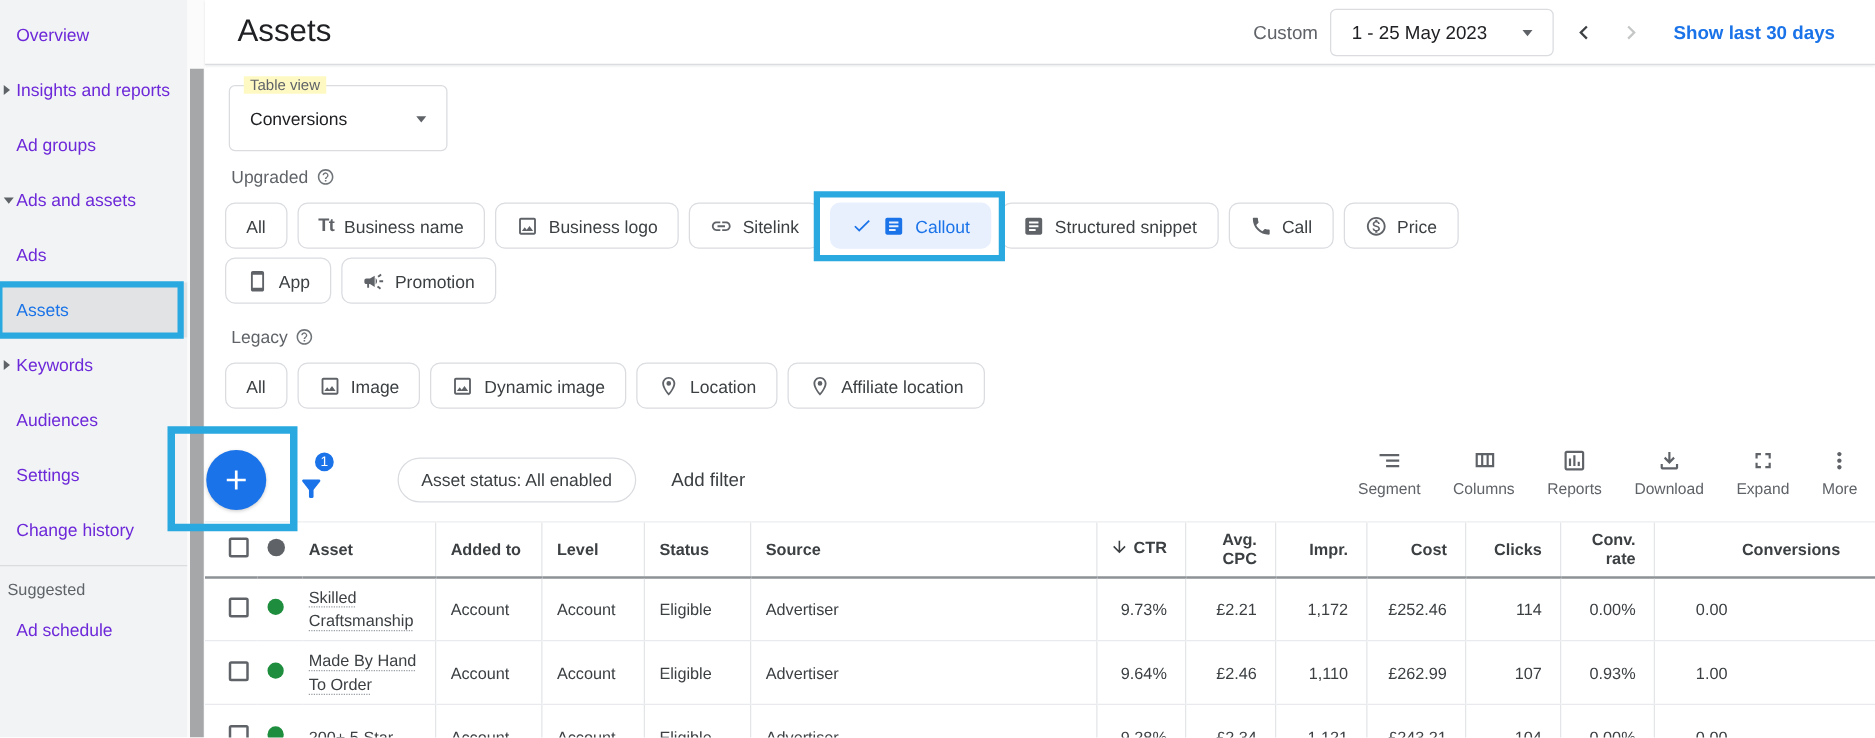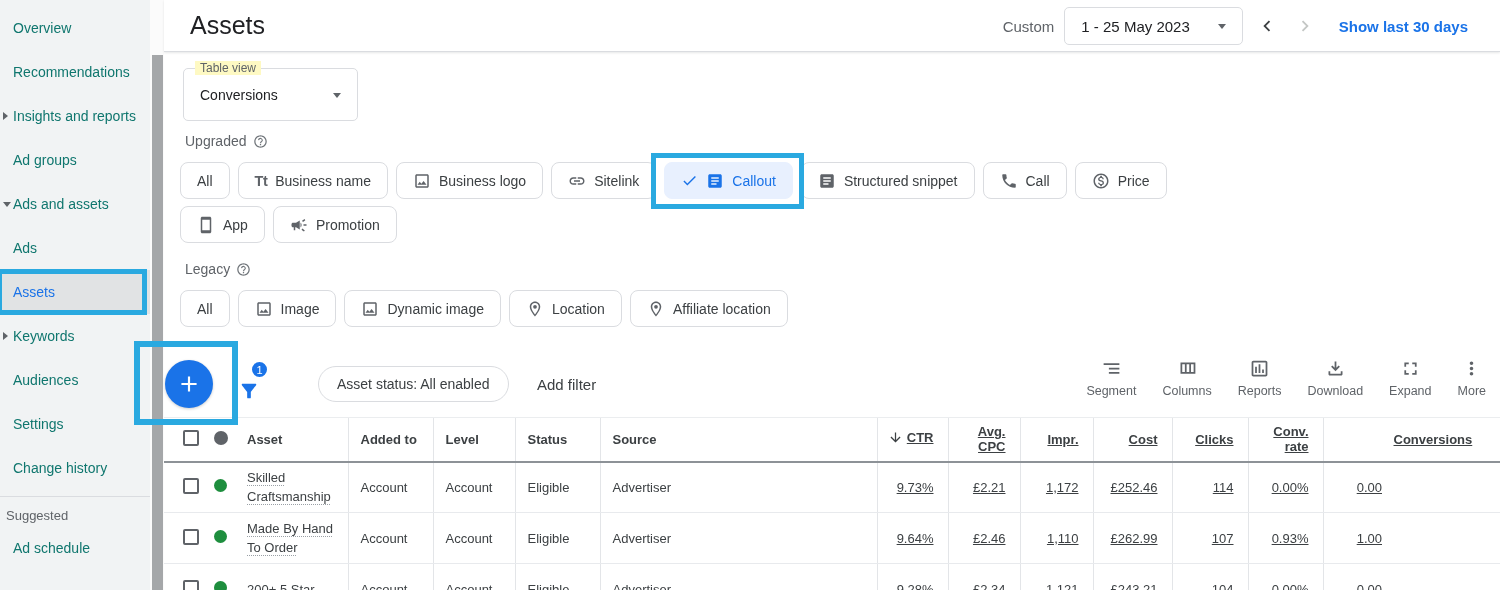--- a/index.html
+++ b/index.html
@@ -3,21 +3,21 @@
 <meta charset="utf-8">
 <title>Assets</title>
 <style>
   * { box-sizing: border-box; margin: 0; padding: 0; }
   html,body { width:1500px; height:590px; }
   body { font-family:"Liberation Sans","DejaVu Sans",sans-serif; background:#fff; }
   .app { position:relative; width:1500px; height:590px; overflow:hidden; background:#fff; }
 
   
   .sidebar { position:absolute; left:0; top:0; bottom:0; width:150px; background:#f1f3f4; z-index:2; padding-top:6px; }
-  .sb-item { position:relative; height:44px; display:flex; align-items:center; padding-left:13px; font-size:14px; color:#0f766e; cursor:pointer; }
+  .sb-item { position:relative; height:44px; display:flex; align-items:center; padding-left:13px; font-size:14px; color:#6d28d9; cursor:pointer; }
   .sb-item.selected { background:#e1e3e4; color:#1a73e8; }
   .sb-arrow { position:absolute; left:3px; top:50%; width:0; height:0; }
   .sb-arrow.right { margin-top:-4px; border-left:5px solid #5f6368; border-top:4px solid transparent; border-bottom:4px solid transparent; }
   .sb-arrow.down { margin-top:-2px; border-top:5px solid #5f6368; border-left:4px solid transparent; border-right:4px solid transparent; }
   .sb-section { margin-top:6px; border-top:1px solid #dadce0; padding:11px 0 3px 6px; font-size:13px; color:#5f6368; }
 
   
   .v-scrollbar { position:absolute; left:150px; top:0; bottom:0; width:14px; background:#fbfbfb; z-index:3; }
   .v-scrollbar .thumb { position:absolute; left:2px; right:1px; top:55px; bottom:0; background:#a5a7a9; }
 
@@ -79,21 +79,21 @@
   .action { display:flex; flex-direction:column; align-items:center; gap:5px; cursor:pointer; }
   .action .icon svg { width:21px; height:21px; fill:#5f6368; display:block; }
   .action-label { font-size:12.5px; color:#5f6368; white-space:nowrap; }
 
   
   table.assets { position:absolute; top:417px; left:0; width:1336px; border-collapse:collapse; table-layout:fixed; }
   table.assets th, table.assets td { vertical-align:middle; font-size:13px; color:#3c4043; text-align:left; overflow:hidden; }
   table.assets th { height:44px; border-top:1px solid #ebedef; border-bottom:2px solid #8d9297; font-weight:700; }
   table.assets td { height:51px; border-bottom:1px solid #e8eaed; }
   .bordered { border-left:1px solid #e3e5e8; }
-  .num { text-align:right !important; padding-right:14px;text-decoration:underline; }
+  .num { text-align:right !important; padding-right:14px; }
   .select-cell { padding-left:19px; }
   .dot-cell { padding-left:8px; }
   .col-asset { padding-left:5px; }
   .col-added_to, .col-level, .col-status, .col-source { padding-left:12px; }
   .col-conversions.hdr { text-align:left !important; padding-left:70px; padding-right:0; white-space:nowrap; overflow:visible; }
   .cb { display:inline-block; width:16px; height:16px; border:2px solid #5f6368; border-radius:2px; background:#fff; cursor:pointer; }
   .dot { display:inline-block; width:13px; height:13px; border-radius:50%; }
   .dot.header-dot { width:14px; height:14px; background:#5f6368; }
   .dot.green { background:#1e8e3e; }
   .asset-link { text-decoration:underline dotted #9aa0a6 1px; text-underline-offset:3px; line-height:19px; cursor:pointer; }
@@ -101,23 +101,20 @@
   .sort-ic svg { width:15px; height:15px; fill:#3c4043; display:inline-block; }
 </style>
 </head>
 <body>
 
 <div class="app">
 
   <nav class="sidebar">
       <div class="sb-item">
         <span class="sb-label">Overview</span>
-      </div>
-      <div class="sb-item">
-        <span class="sb-label">Recommendations</span>
       </div>
       <div class="sb-item">
         <span class="sb-arrow right"></span>
         <span class="sb-label">Insights and reports</span>
       </div>
       <div class="sb-item">
         <span class="sb-label">Ad groups</span>
       </div>
       <div class="sb-item">
         <span class="sb-arrow down"></span>

